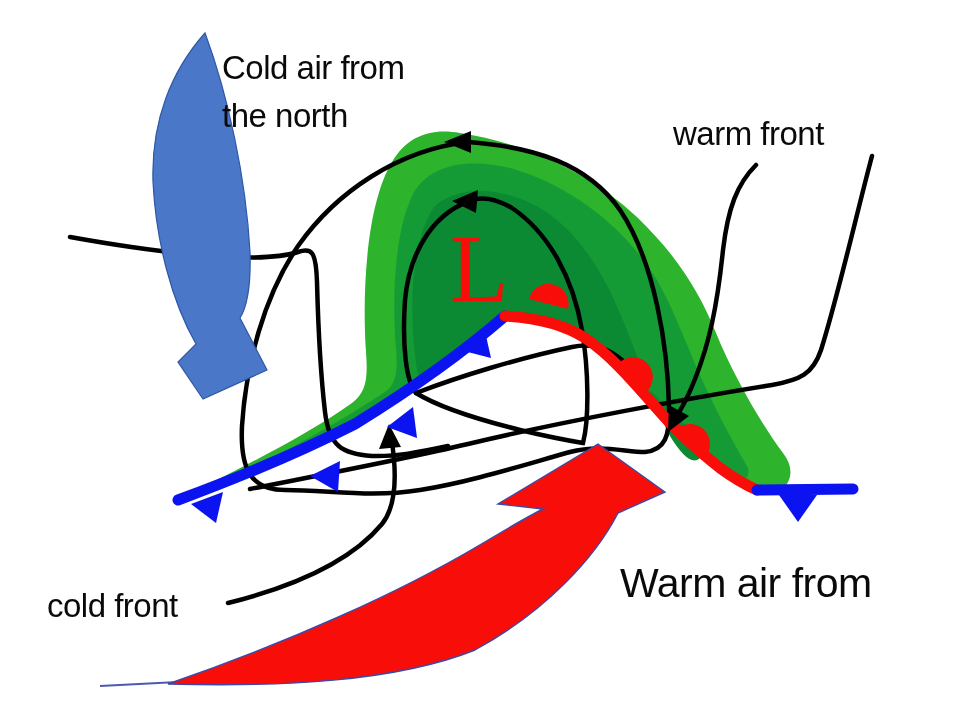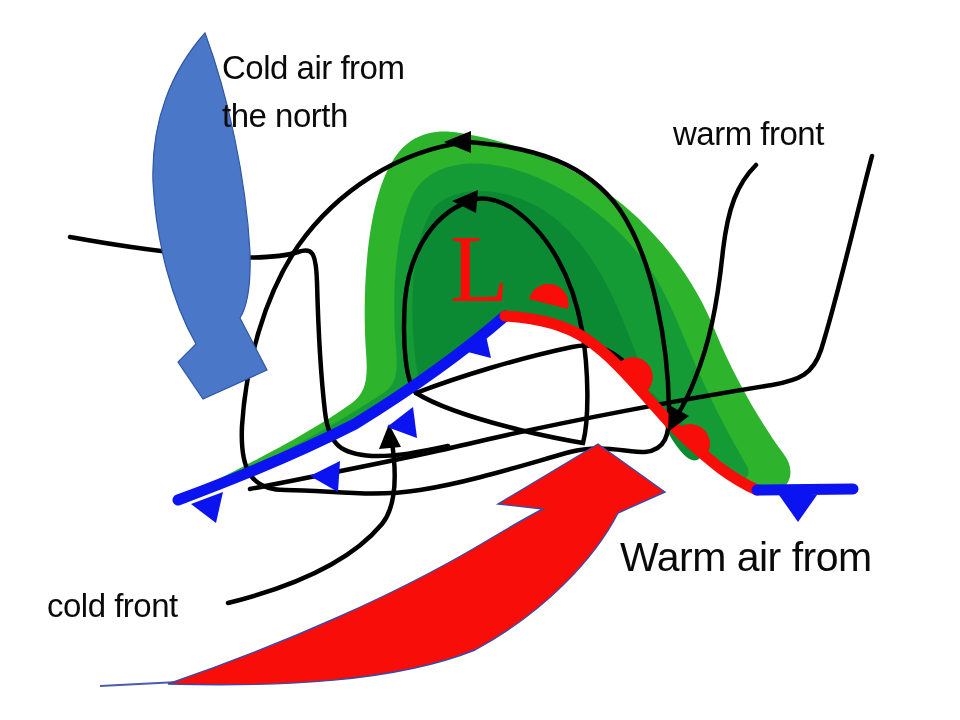--- a/index.html
+++ b/index.html
@@ -110,16 +110,16 @@
          L618,513 C595,558 545,612 475,650 C395,682 280,687 168,684 Z"></path>
   </svg>
 
   <div class="lbl" style="left:222px;top:44px;">Cold air from</div>
   <div class="lbl" style="left:222px;top:92px;">the north</div>
 
   <div class="lbl" style="left:673px;top:110px;">warm front</div>
 
   <div class="lbl" style="left:47px;top:582px;">cold front</div>
 
-  <div class="lbl big" style="left:620px;top:522px;">Warm air from</div>
+  <div class="lbl big" style="left:620px;top:548px;">Warm air from</div>
 
   <div id="low-symbol">L</div>
 </div>
 
 </body></html>

